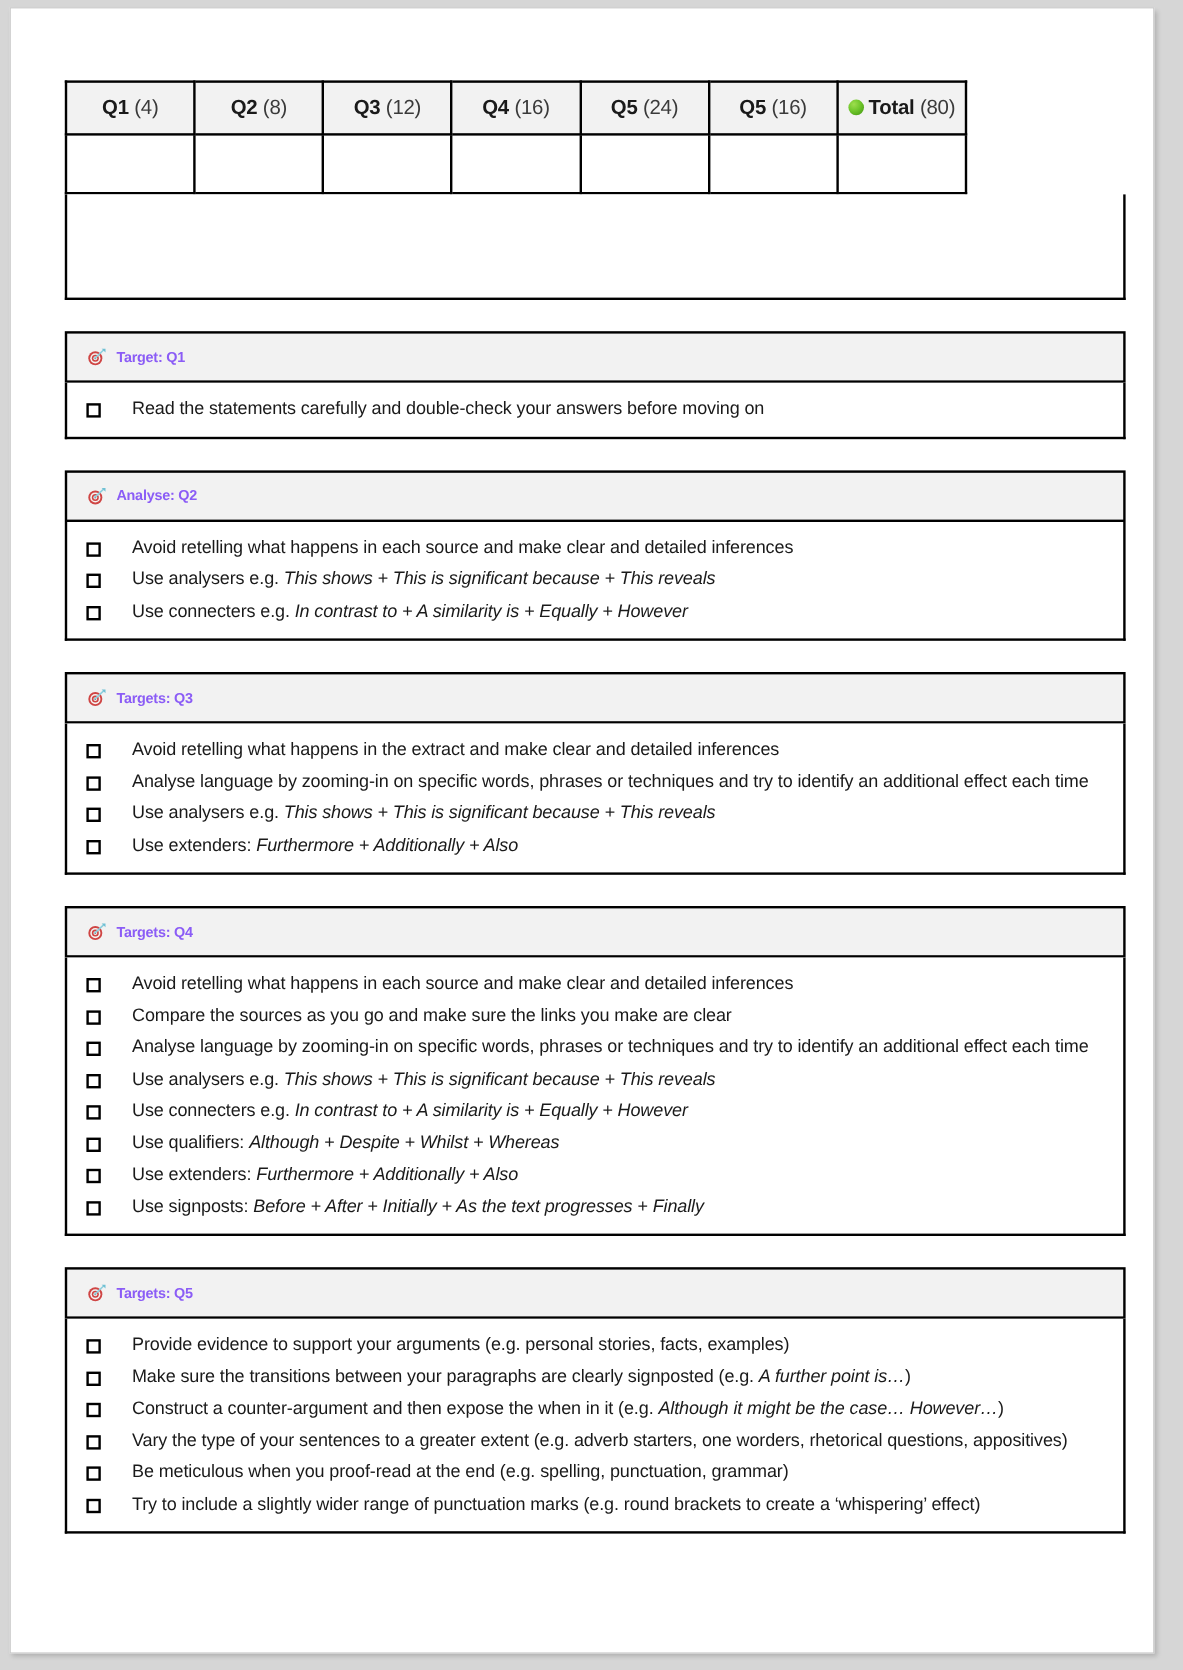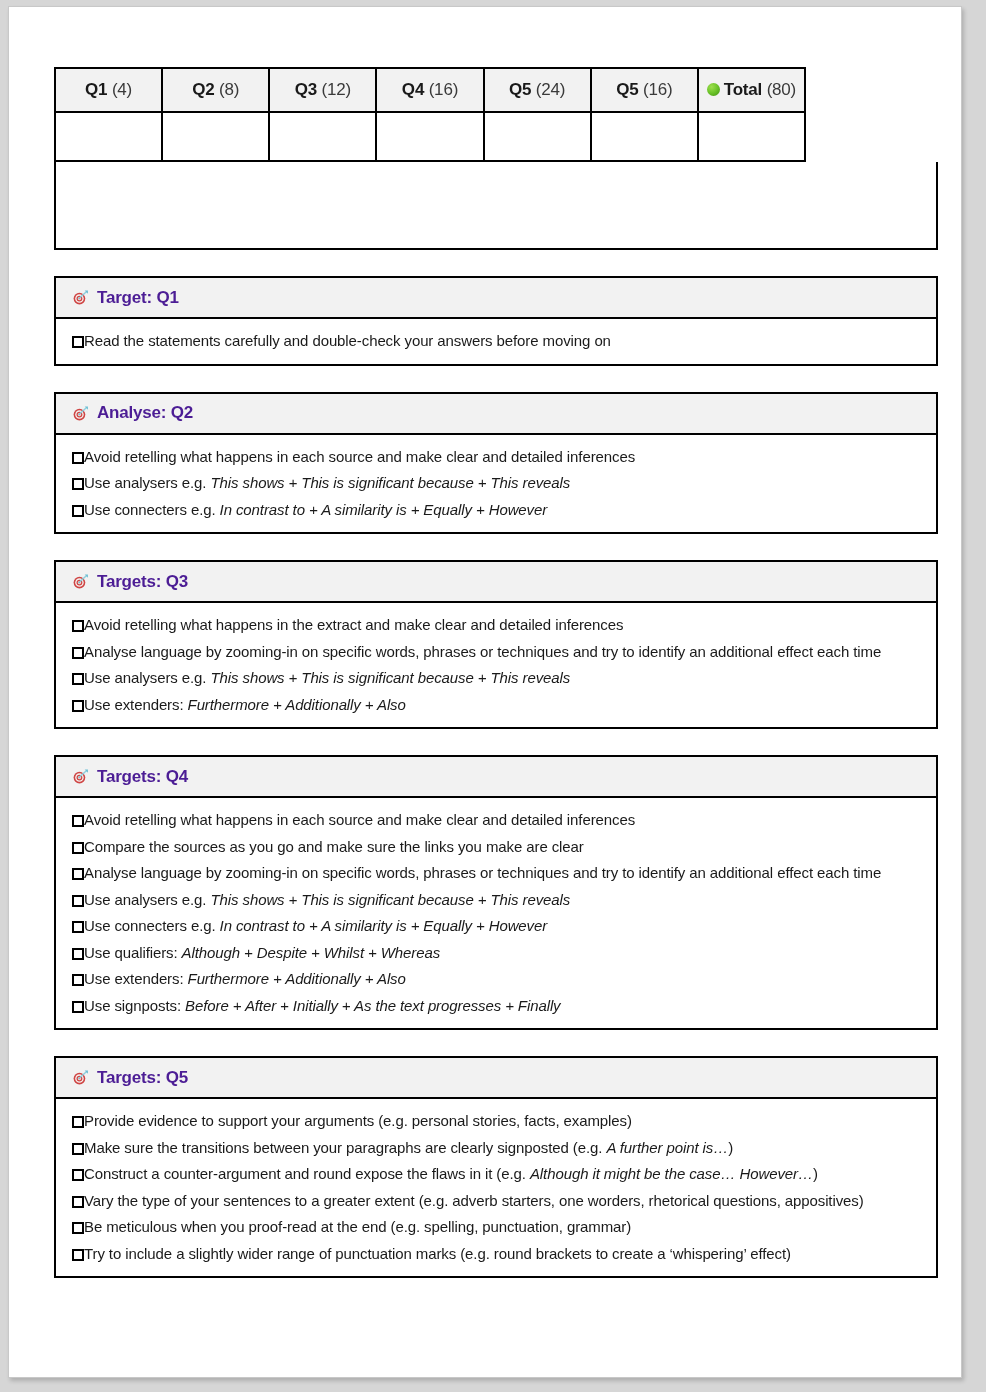--- a/index.html
+++ b/index.html
@@ -91,23 +91,23 @@
   .target-header {
     border: 2px solid #000000;
     background: #f2f2f2;
     height: 43px;
     display: flex;
     align-items: center;
     padding-left: 16px;
     box-sizing: border-box;
   }
   .target-header-title {
-    font-size: 17px;
+    font-size: 12px;
     font-weight: bold;
-    color: #4c1d95;
+    color: #8b5cf6;
     letter-spacing: -0.2px;
     margin-left: 8px;
   }
   .dart-icon {
     position: relative;
     width: 17px;
     height: 17px;
     flex: 0 0 auto;
     display: inline-block;
   }
@@ -130,20 +130,21 @@
     flex: 0 0 auto;
     width: 12px;
     height: 12px;
     border: 2px solid #000000;
     margin-top: 3px;
     margin-right: 0;
     box-sizing: border-box;
     background: #ffffff;
   }
   .bullet-text {
+    margin-left: 26px;
     font-size: 15px;
     line-height: 1.1;
     color: #1a1a1a;
     letter-spacing: -0.1px;
   }
   .bullet-text i {
     font-style: italic;
   }
 </style>
 </head>
@@ -322,21 +323,21 @@
             <div class="bullet-row">
               <span class="checkbox-glyph"></span>
               <span class="bullet-text"><span>Provide evidence to support your arguments (e.g. personal stories, facts, examples)</span></span>
             </div>
             <div class="bullet-row">
               <span class="checkbox-glyph"></span>
               <span class="bullet-text"><span>Make sure the transitions between your paragraphs are clearly signposted (e.g. </span><i>A further point is…</i><span>)</span></span>
             </div>
             <div class="bullet-row">
               <span class="checkbox-glyph"></span>
-              <span class="bullet-text"><span>Construct a counter-argument and round expose the flaws in it (e.g. </span><i>Although it might be the case… However…</i><span>)</span></span>
+              <span class="bullet-text"><span>Construct a counter-argument and then expose the when in it (e.g. </span><i>Although it might be the case… However…</i><span>)</span></span>
             </div>
             <div class="bullet-row">
               <span class="checkbox-glyph"></span>
               <span class="bullet-text"><span>Vary the type of your sentences to a greater extent (e.g. adverb starters, one worders, rhetorical questions, appositives)</span></span>
             </div>
             <div class="bullet-row">
               <span class="checkbox-glyph"></span>
               <span class="bullet-text"><span>Be meticulous when you proof-read at the end (e.g. spelling, punctuation, grammar)</span></span>
             </div>
             <div class="bullet-row">

